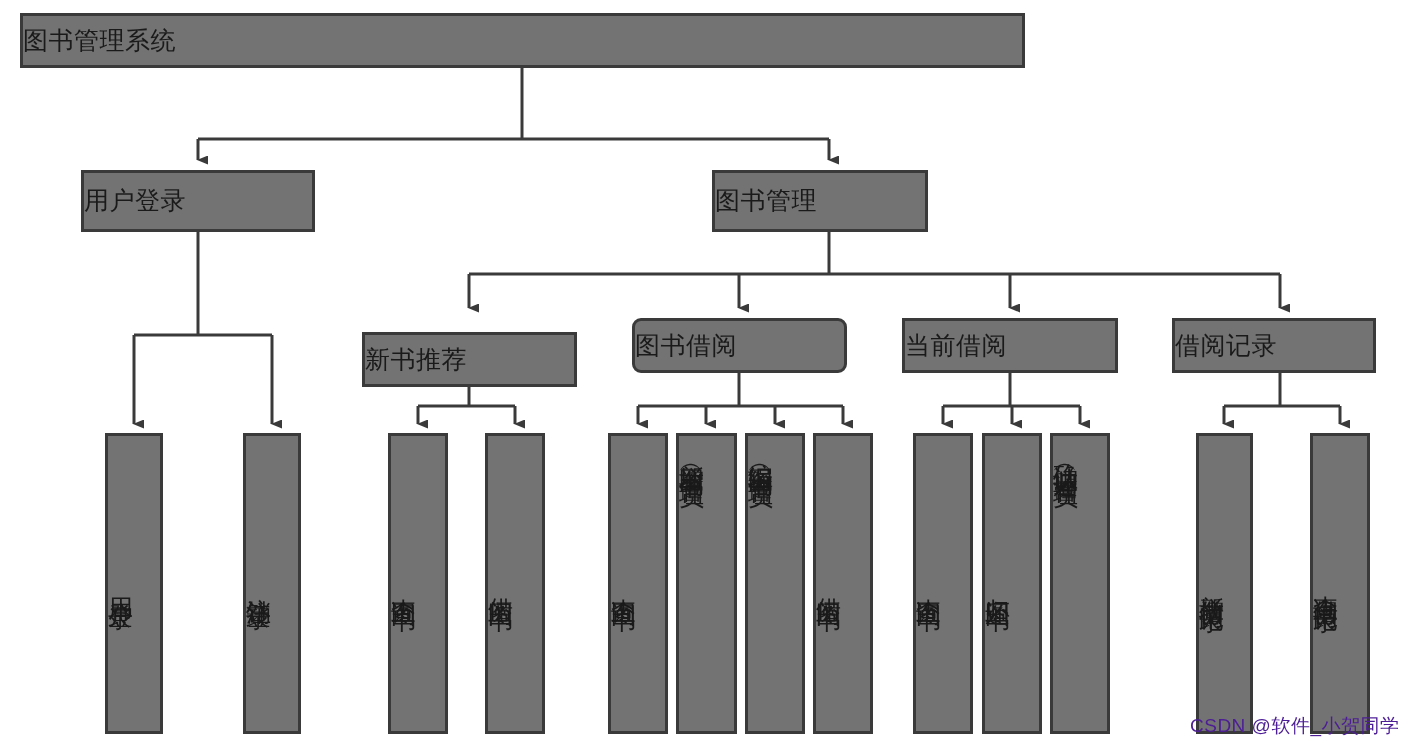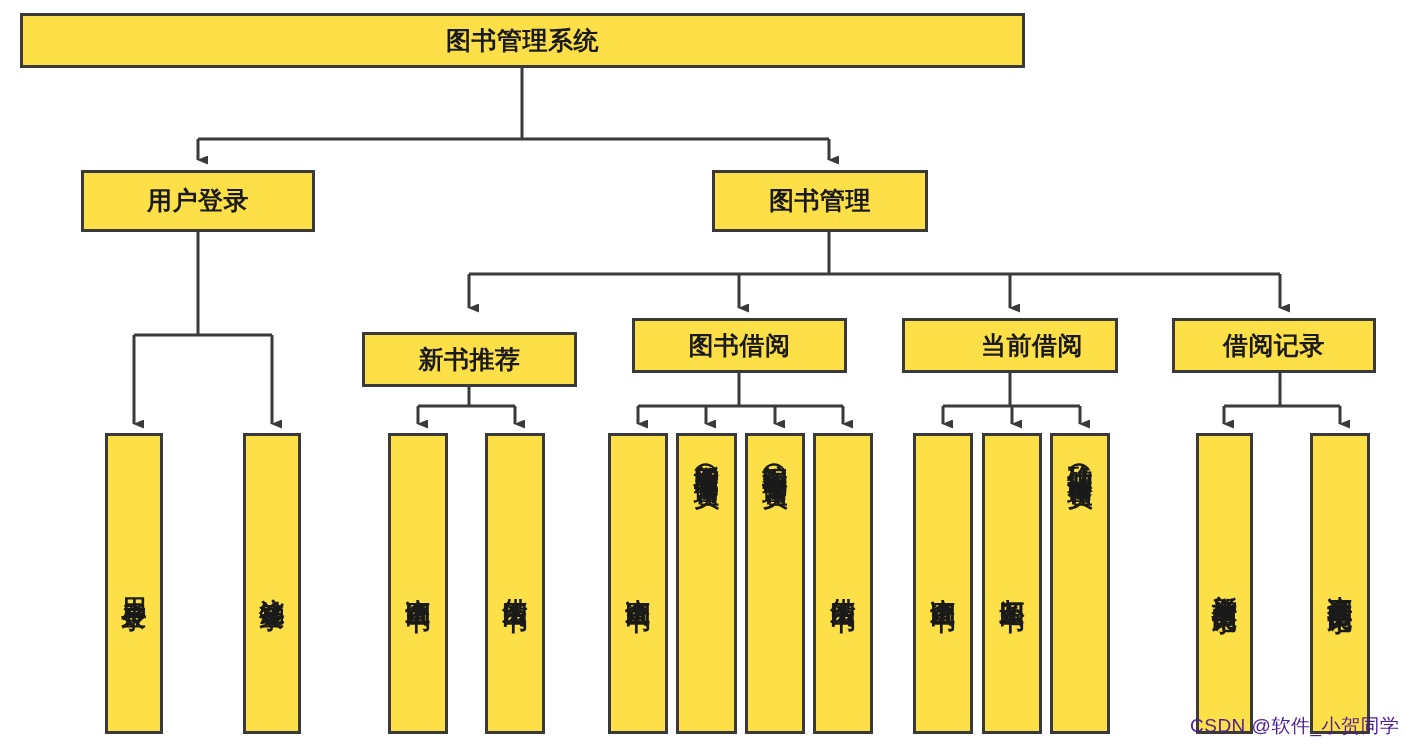--- a/index.html
+++ b/index.html
@@ -21,27 +21,25 @@
     position: absolute;
     left: 0;
     top: 0;
     width: 1405px;
     height: 747px;
     pointer-events: none;
   }
   .node {
     position: absolute;
     box-sizing: border-box;
-    background: #fde047;
+    background: #737373;
     border: 3px solid #3a3a3a;
     display: flex;
     align-items: center;
-    justify-content: center;
     color: #1a1a1a;
-    font-weight: bold;
   }
   .node .label {
     display: block;
     text-align: center;
     line-height: 1.18;
     white-space: nowrap;
   }
   .node.horizontal .label {
     font-size: 25px;
     letter-spacing: 0.5px;
@@ -133,25 +131,25 @@
   </div>
 
   <div class="node horizontal" style="left:712px; top:170px; width:216px; height:62px;">
     <span class="label">图书管理</span>
   </div>
 
   <div class="node horizontal" style="left:362px; top:332px; width:215px; height:55px;">
     <span class="label">新书推荐</span>
   </div>
 
-  <div class="node horizontal" style="left:632px; top:318px; width:215px; height:55px;">
+  <div class="node horizontal" style="left:632px; top:318px; width:215px; height:55px;border-radius:9px;">
     <span class="label">图书借阅</span>
   </div>
 
-  <div class="node horizontal" style="left:902px; top:318px; width:216px; height:55px;padding-left:44px;">
+  <div class="node horizontal" style="left:902px; top:318px; width:216px; height:55px;">
     <span class="label">当前借阅</span>
   </div>
 
   <div class="node horizontal" style="left:1172px; top:318px; width:204px; height:55px;">
     <span class="label">借阅记录</span>
   </div>
 
   <div class="node vertical centered" style="left:105px; top:433px; width:58px; height:301px;">
     <span class="label">用户登录</span>
   </div>

